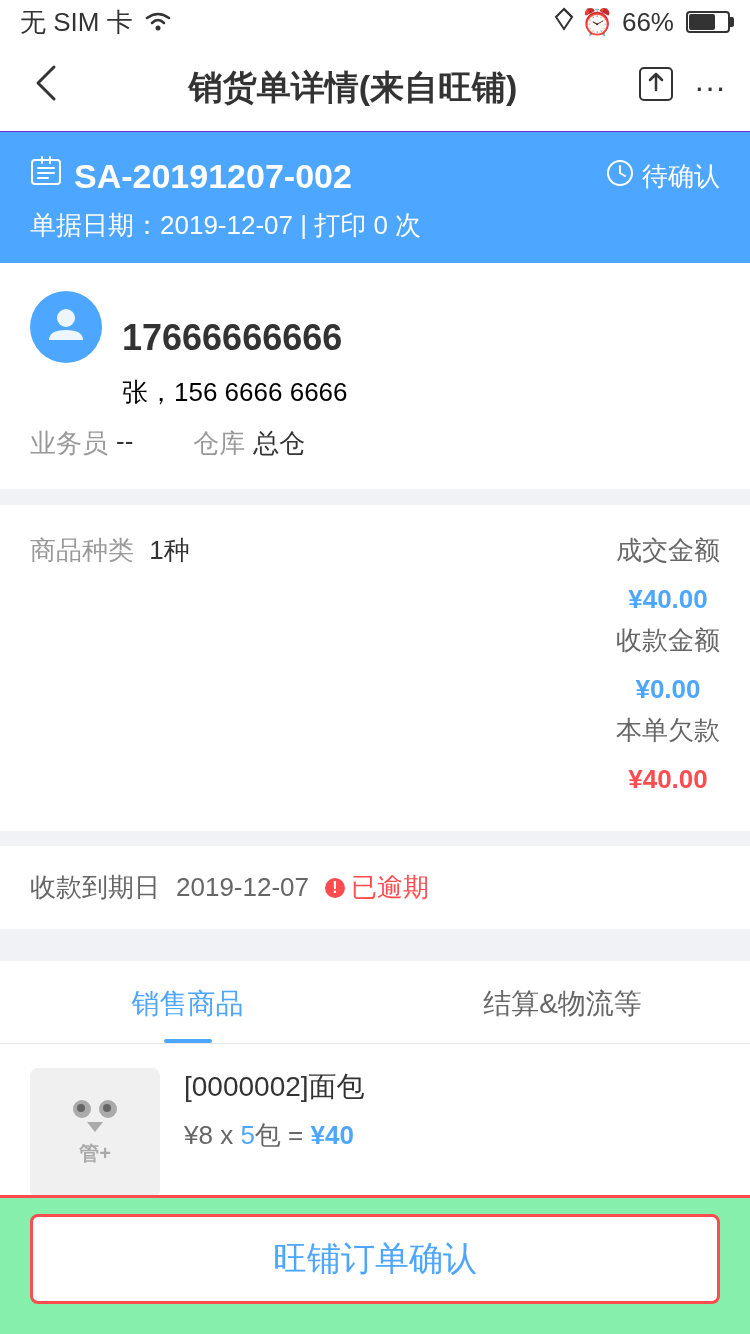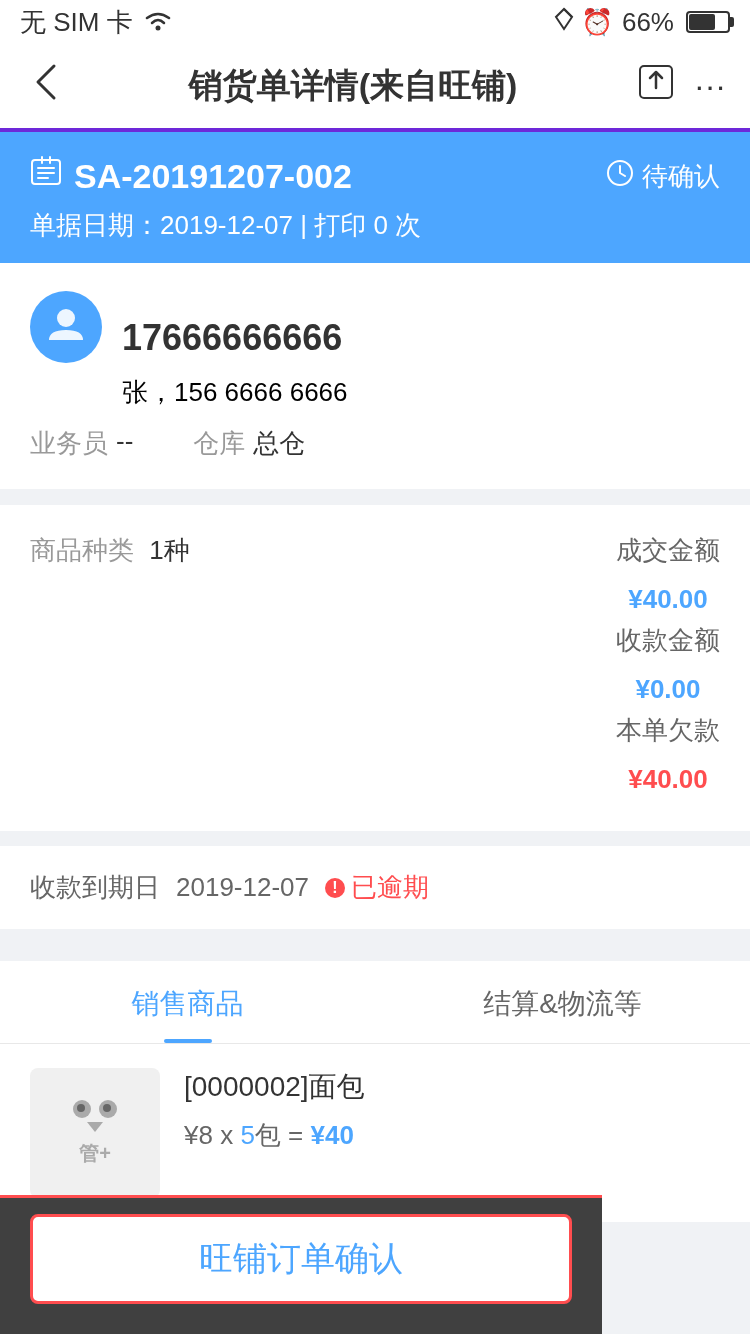--- a/index.html
+++ b/index.html
@@ -60,21 +60,21 @@
 
     
     .nav-bar {
       width: 750px;
       height: 88px;
       background: #fff;
       display: flex;
       align-items: center;
       justify-content: space-between;
       padding: 0 24px;
-      border-bottom: 4px solid #6d28d9;
+      border-bottom: 1px solid #6d28d9;
     }
     .nav-back {
       font-size: 36px;
       color: #333;
       cursor: pointer;
       padding: 10px;
     }
     .nav-title {
       font-size: 34px;
       font-weight: 600;
@@ -333,22 +333,22 @@
     .content-area {
       background: #f0f2f5;
       min-height: 200px;
     }
 
     
     .bottom-bar {
       position: fixed;
       bottom: 0;
       left: 0;
-      width: 602px;
-      background: #404040;
+      width: 750px;
+      background: #86efac;
       padding: 16px 30px 30px;
       border-top: 3px solid #ff4d4f;
     }
     .confirm-btn {
       width: 100%;
       height: 90px;
       background: #fff;
       border: 3px solid #ff4d4f;
       border-radius: 8px;
       font-size: 34px;

